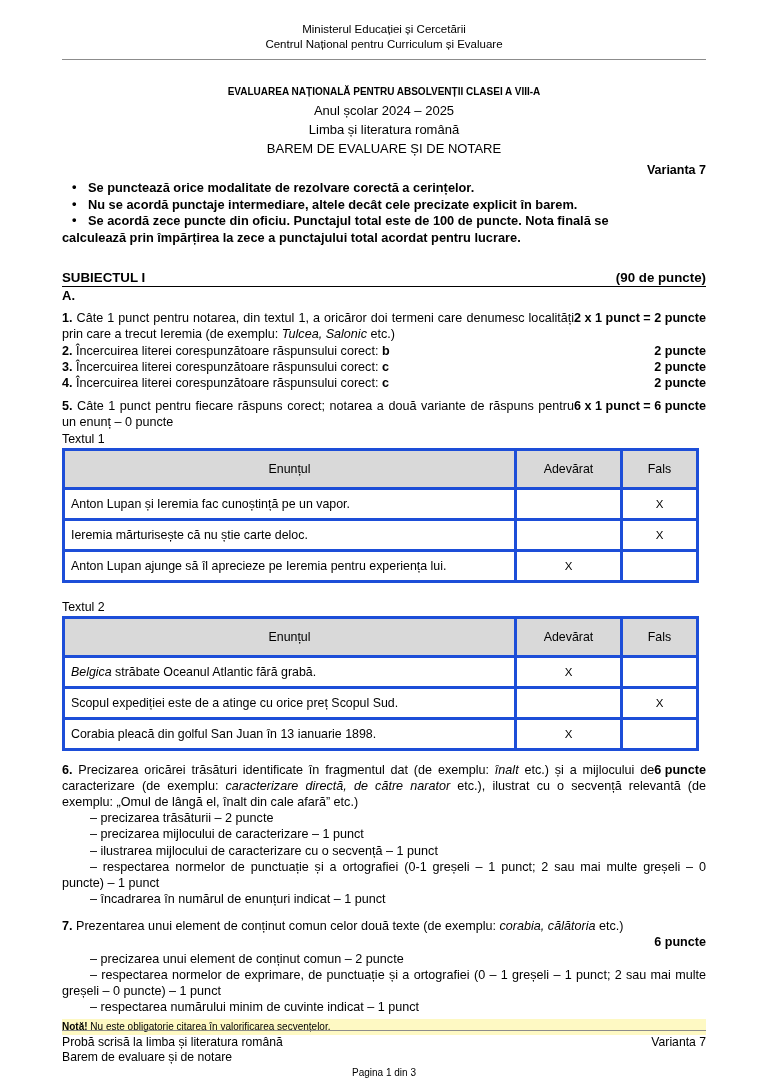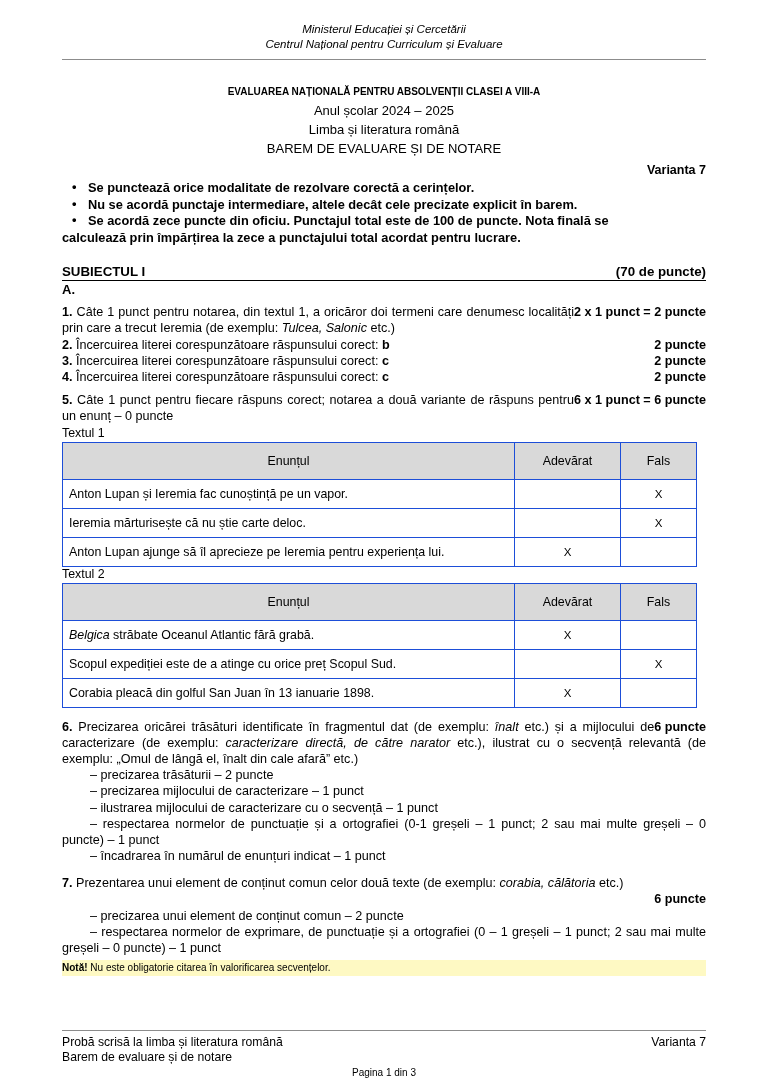--- a/index.html
+++ b/index.html
@@ -20,21 +20,20 @@
     width: 768px;
     height: 1086px;
     padding: 22px 62px 0 62px;
     position: relative;
   }
   
   .ministry {
     text-align: center;
     font-size: 11.5px;
     line-height: 15px;
-    font-style: italic;
   }
   .hrule {
     border: none;
     border-top: 1.3px solid #8c8c8c;
     margin: 7px 0 0 0;
     height: 0;
   }
   .exam-title {
     text-align: center;
     font-weight: bold;
@@ -71,21 +70,21 @@
   }
   .rules li .bul {
     position: absolute;
     left: 10px;
     top: -1px;
   }
   .rules li.last { padding-left: 26px; }
   .rules li.last .cont { margin-left: -26px; display: block; }
   
   .subiect {
-    margin-top: 18px;
+    margin-top: 24px;
     border-bottom: 1.4px solid #000;
     display: flex;
     justify-content: space-between;
     font-weight: bold;
     font-size: 13.3px;
     padding-bottom: 1px;
   }
   .letter-a {
     font-weight: bold;
     font-size: 13px;
@@ -115,31 +114,31 @@
   .sub-item {
     font-size: 12.6px;
     line-height: 16.2px;
     padding-left: 28px;
     text-align: justify;
   }
   .sub-item.wrap { padding-left: 0; text-indent: 28px; }
   .caption {
     font-size: 12.4px;
     line-height: 15px;
-    margin-top: 0;
+    margin-top: 17px;
   }
   
   table.tf {
     border-collapse: collapse;
     width: 634px;
     margin-top: 1px;
     table-layout: fixed;
   }
   table.tf th, table.tf td {
-    border: 1px solid #1d4ed8;
+    border: 3px solid #1d4ed8;
     font-size: 12.4px;
     font-weight: normal;
     padding: 3px 6px;
   }
   table.tf thead th {
     background: #d9d9d9;
     text-align: center;
     height: 30px;
     vertical-align: middle;
   }
@@ -216,21 +215,21 @@
     </li>
     <li class="last">
       <span class="bul">•</span>
       <span>Se acordă zece puncte din oficiu. Punctajul total este de 100 de puncte. Nota finală se</span>
       <span class="cont">calculează prin împărțirea la zece a punctajului total acordat pentru lucrare.</span>
     </li>
   </ul>
 
   <div class="subiect">
     <span>SUBIECTUL I</span>
-    <span>(70 de puncte)</span>
+    <span>(90 de puncte)</span>
   </div>
   <div class="letter-a">A.</div>
 
   <div class="p">
     <span class="pts">2 x 1 punct = 2 puncte</span>
     <span class="b">1.</span><span> Câte 1 punct pentru notarea, din textul 1, a oricăror doi termeni care denumesc localități prin care a trecut Ieremia (de exemplu: </span><span class="i">Tulcea, Salonic</span><span> etc.)</span>
   </div>
 
   <div class="row-line">
     <span><span class="b">2.</span><span> Încercuirea literei corespunzătoare răspunsului corect: </span><span class="b">b</span></span>
@@ -327,20 +326,21 @@
   <div class="sub-item">– încadrarea în numărul de enunțuri indicat – 1 punct</div>
 
   <div class="p" style="margin-top:12px">
     <span class="b">7.</span><span> Prezentarea unui element de conținut comun celor două texte (de exemplu: </span><span class="i">corabia, călătoria</span><span> etc.)</span>
   </div>
   <div class="p tight" style="text-align:right">
     <span class="b">6 puncte</span>
   </div>
   <div class="sub-item">– precizarea unui element de conținut comun – 2 puncte</div>
   <div class="sub-item wrap">– respectarea normelor de exprimare, de punctuație și a ortografiei (0 – 1 greșeli – 1 punct; 2 sau mai multe greșeli – 0 puncte) – 1 punct</div>
+  <div class="sub-item">– respectarea numărului minim de cuvinte indicat – 1 punct</div>
 
   <div class="nota">
     <span class="b">Notă!</span><span> Nu este obligatorie citarea în valorificarea secvențelor.</span>
   </div>
 
   <div class="footer">
     <hr>
     <div class="footer-row">
       <div class="footer-left">
         <div>Probă scrisă la limba și literatura română</div>

